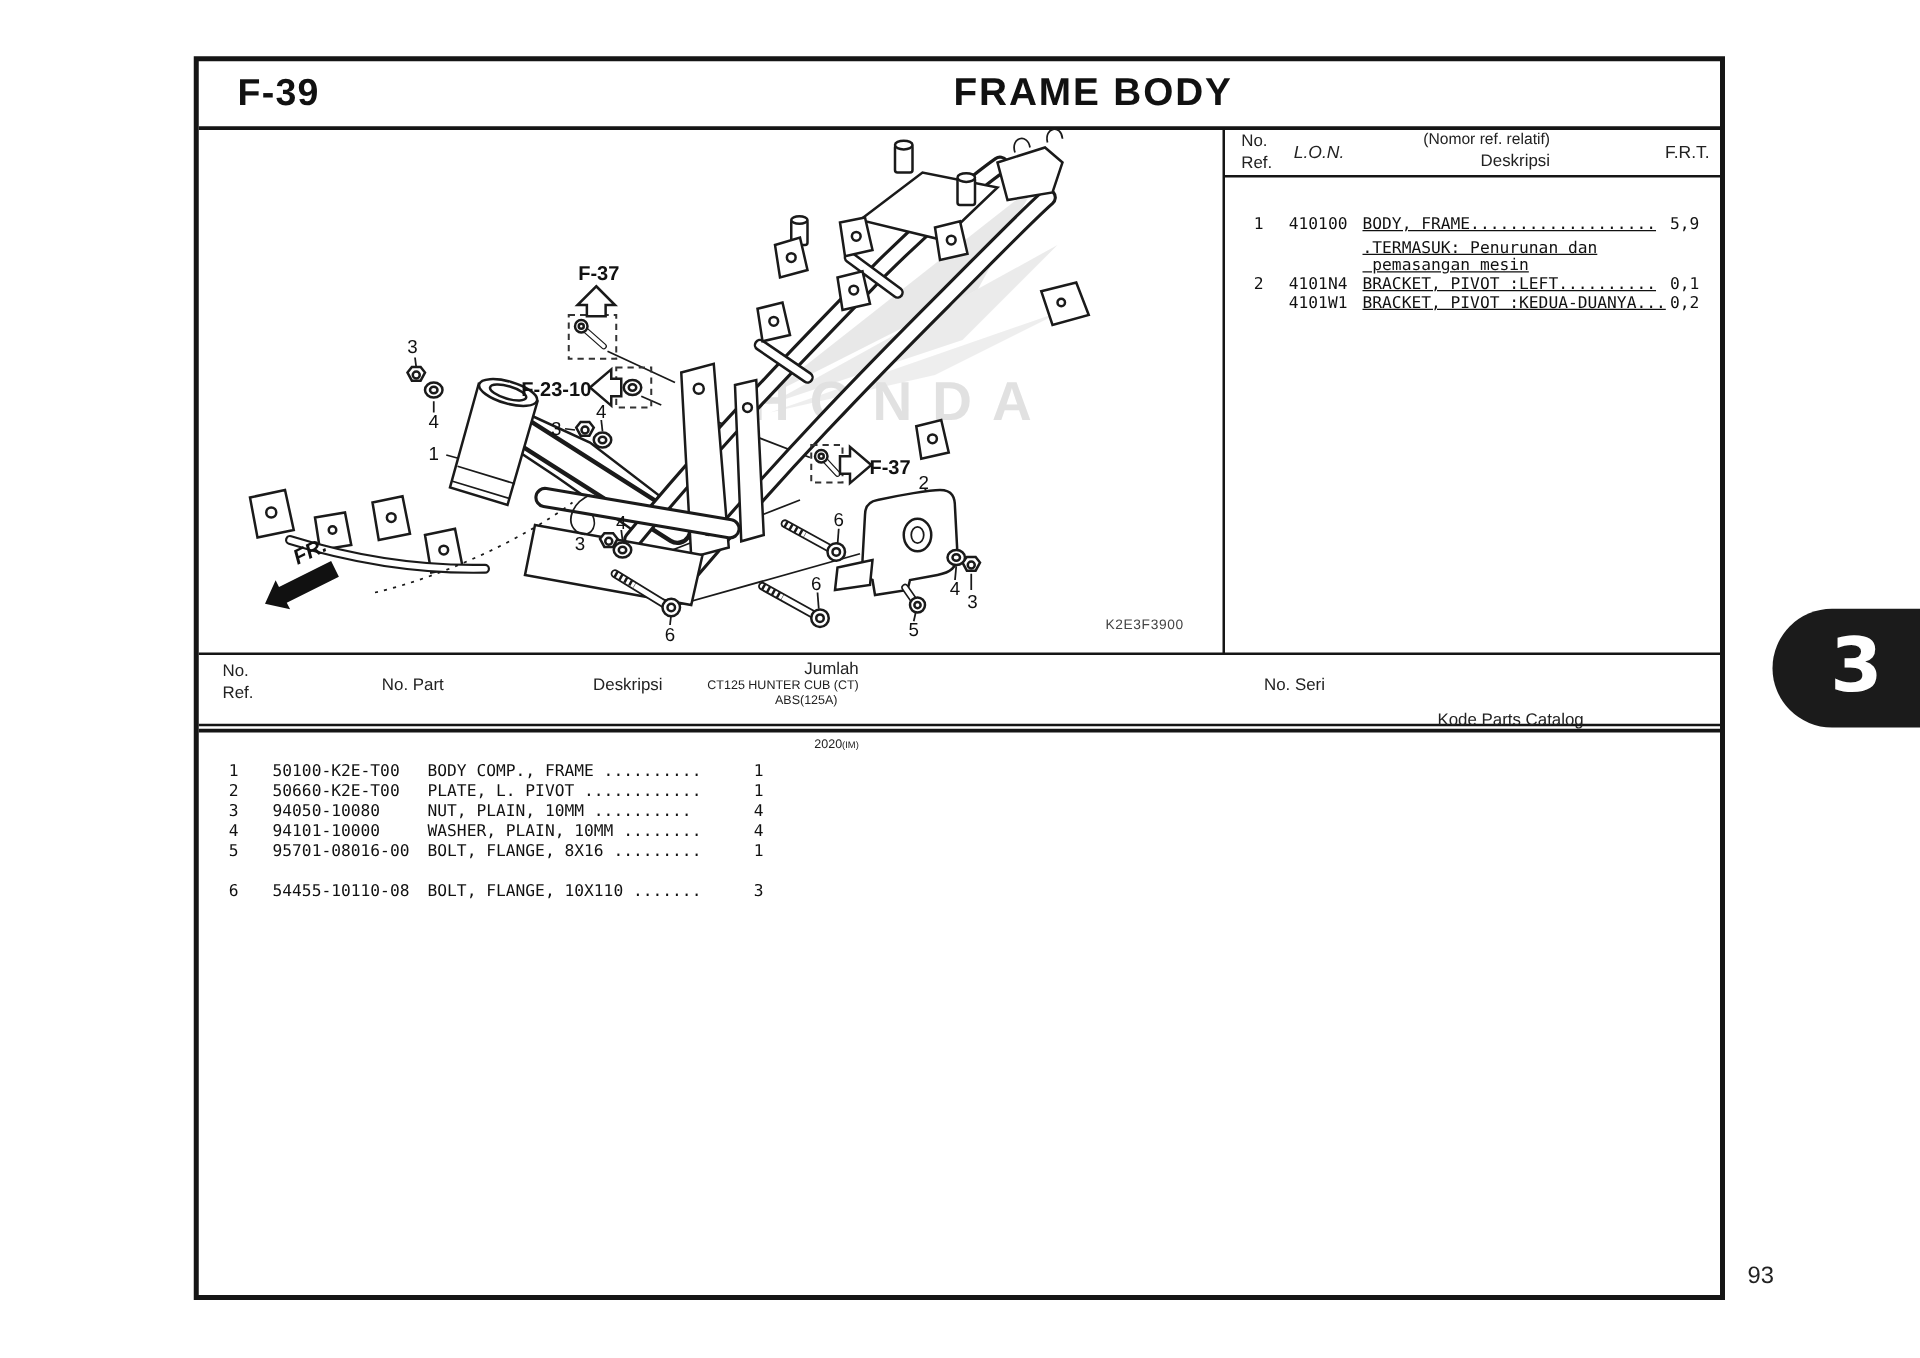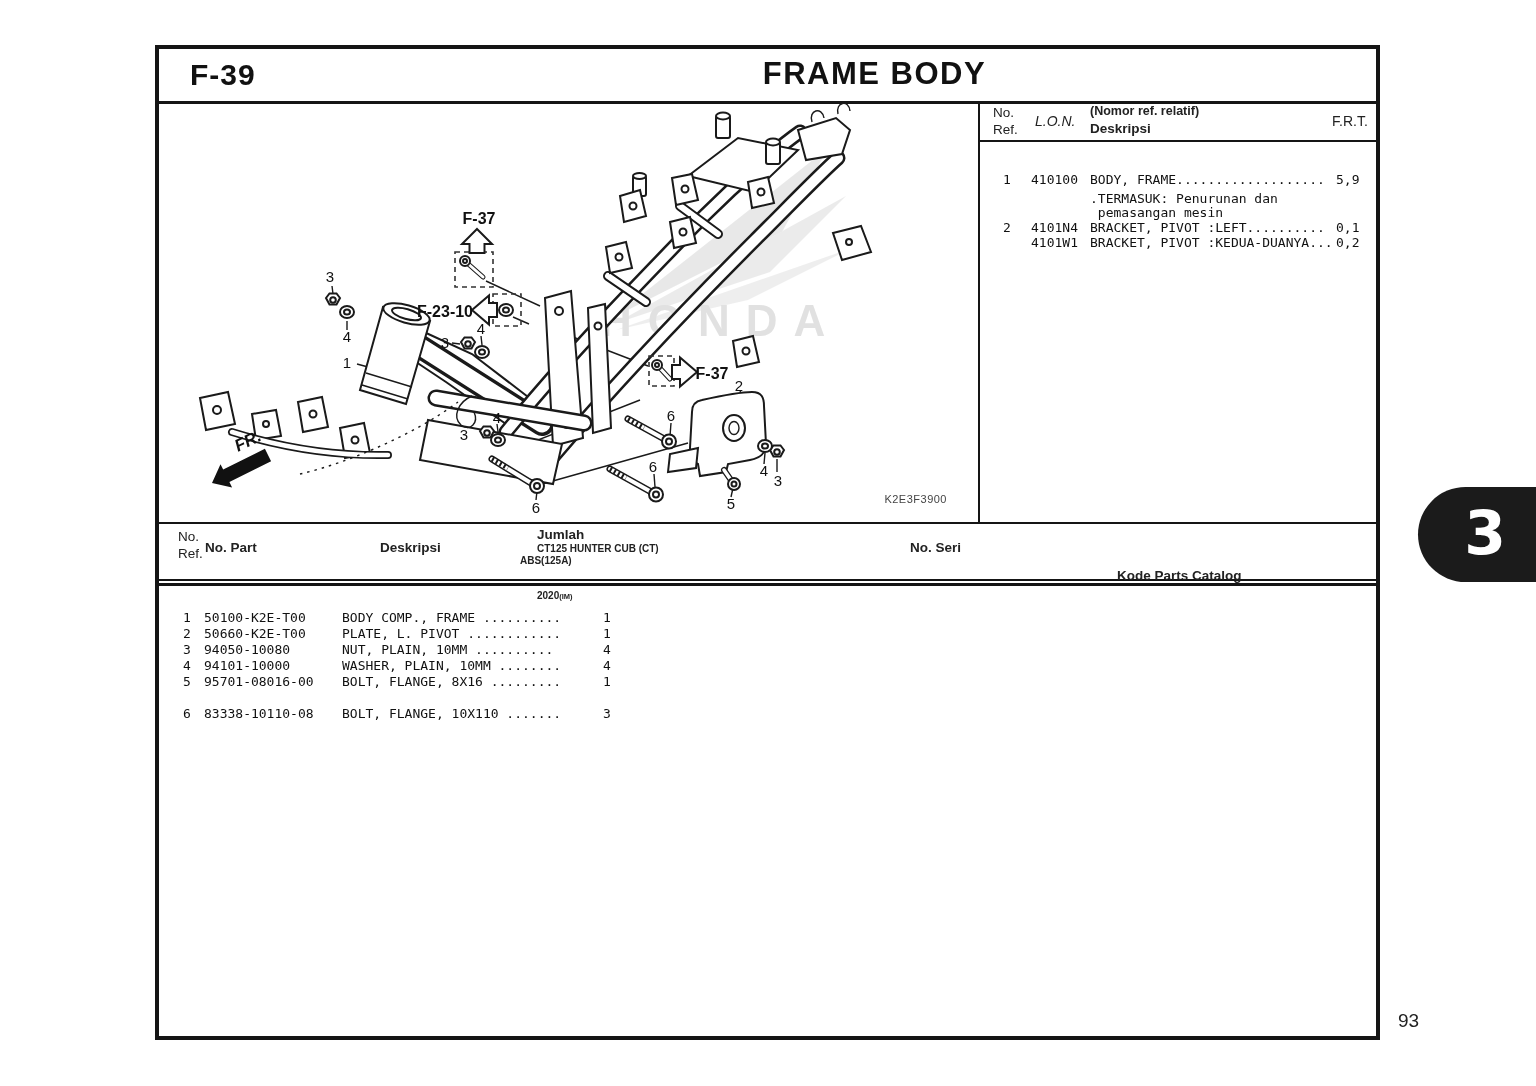--- a/index.html
+++ b/index.html
@@ -6,28 +6,28 @@
   .page{position:relative;width:1536px;height:1086px;background:#fff;overflow:hidden;
         font-family:"Liberation Sans",sans-serif;color:#111;}
   .abs{position:absolute;}
   .mono{font-family:"DejaVu Sans Mono",monospace;font-size:13px;white-space:pre;color:#111;}
   .line{position:absolute;background:#151515;}
   .box{position:absolute;left:155px;top:45px;width:1217px;height:987px;border:4px solid #151515;}
   .figcode{position:absolute;left:190px;top:58px;font-size:30px;font-weight:bold;letter-spacing:1px;}
   .figtitle{position:absolute;left:159px;top:56px;width:1431px;text-align:center;
             font-size:31px;font-weight:bold;letter-spacing:1.5px;}
   .hlabel{position:absolute;font-size:13.5px;color:#222;}
-  .center{text-align:left;font-weight:bold;}
+  .center{text-align:right;}
   .rrow span,.prow span{position:absolute;}
   .rref{left:994px;width:26px;text-align:center;}
   .rlon{left:1031px;}
-  .rdesc{left:1090px;}
+  .rdesc{left:1090px;text-decoration:underline;}
   .rfrt{left:1336px;}
   .pref{left:174px;width:26px;text-align:center;}
-  .ppart{left:204px;}
+  .ppart{left:218px;}
   .pdesc{left:342px;}
   .pqty{left:594px;width:26px;text-align:center;}
   .tab3{position:absolute;left:1418px;top:487px;width:118px;height:95px;background:#1b1b1b;
         border-radius:48px 0 0 48px;display:flex;align-items:center;justify-content:center;}
   .tab3 span{color:#fff;font-size:60px;font-weight:900;font-family:"DejaVu Sans",sans-serif;
              transform:translate(8px,-2px);}
   .datefoot{position:absolute;left:159px;top:1046px;width:1217px;text-align:center;
             font-size:15px;font-weight:bold;letter-spacing:1px;}
   .pagenum{position:absolute;left:1398px;top:1010px;font-size:19px;color:#222;}
   svg.diagram{position:absolute;left:0;top:0;pointer-events:none;}
@@ -304,21 +304,21 @@
   <div class="abs prow mono" style="top:627px;">
     <span class="pref">3</span><span class="ppart">94050-10080</span><span class="pdesc">NUT, PLAIN, 10MM ..........</span><span class="pqty">4</span>
   </div>
   <div class="abs prow mono" style="top:643px;">
     <span class="pref">4</span><span class="ppart">94101-10000</span><span class="pdesc">WASHER, PLAIN, 10MM ........</span><span class="pqty">4</span>
   </div>
   <div class="abs prow mono" style="top:659px;">
     <span class="pref">5</span><span class="ppart">95701-08016-00</span><span class="pdesc">BOLT, FLANGE, 8X16 .........</span><span class="pqty">1</span>
   </div>
   <div class="abs prow mono" style="top:691px;">
-    <span class="pref">6</span><span class="ppart">83338-10110-08</span><span class="pdesc">BOLT, FLANGE, 10X110 .......</span><span class="pqty">3</span>
+    <span class="pref">6</span><span class="ppart">54455-10110-08</span><span class="pdesc">BOLT, FLANGE, 10X110 .......</span><span class="pqty">3</span>
   </div>
 
   <div class="tab3">
     <span>3</span>
   </div>
 
   <div class="pagenum">93</div>
 
 </div>
 

